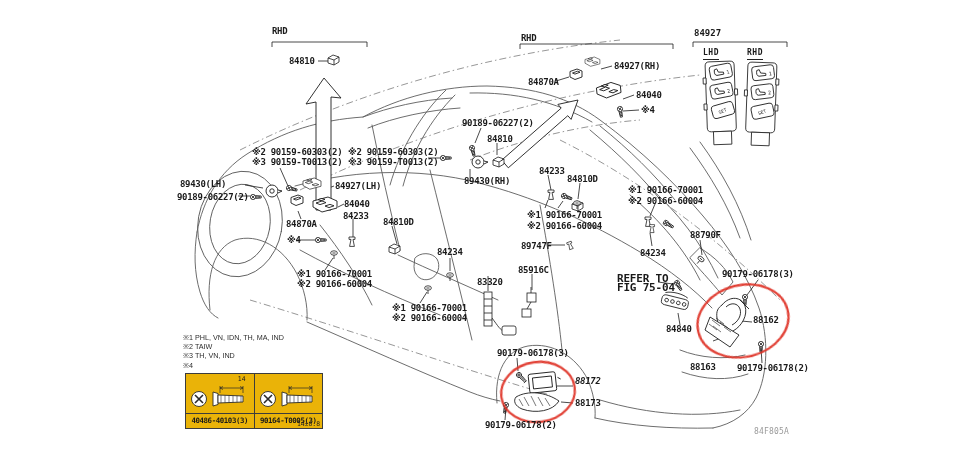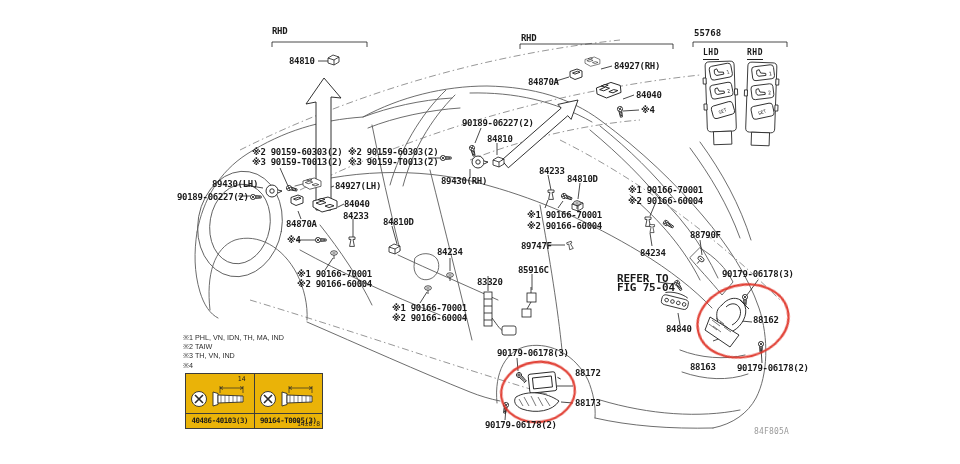--- a/index.html
+++ b/index.html
@@ -259,35 +259,35 @@
     </g>
   </svg>
 
   <div id="callouts">
       <div class="lbl" style="left: 272px; top: 26px;">RHD</div>
       <div class="lbl" style="left: 289px; top: 56px;">84810</div>
       <div class="lbl" style="left: 252px; top: 147px;">※2 90159-60303(2)</div>
       <div class="lbl" style="left: 252px; top: 157px;">※3 90159-T0013(2)</div>
       <div class="lbl" style="left: 348px; top: 147px;">※2 90159-60303(2)</div>
       <div class="lbl" style="left: 348px; top: 157px;">※3 90159-T0013(2)</div>
-      <div class="lbl" style="left: 212px; top: 179px; text-align: right;">89430(LH)</div>
+      <div class="lbl" style="left: 180px; top: 179px; text-align: right;">89430(LH)</div>
       <div class="lbl" style="left: 177px; top: 192px;">90189-06227(2)</div>
       <div class="lbl" style="left: 335px; top: 181px;">84927(LH)</div>
       <div class="lbl" style="left: 344px; top: 199px;">84040</div>
       <div class="lbl" style="left: 343px; top: 211px;">84233</div>
       <div class="lbl" style="left: 383px; top: 217px;">84810D</div>
       <div class="lbl" style="left: 286px; top: 219px;">84870A</div>
       <div class="lbl" style="left: 287px; top: 235px;">※4</div>
       <div class="lbl" style="left: 297px; top: 269px;">※1 90166-70001</div>
       <div class="lbl" style="left: 297px; top: 279px;">※2 90166-60004</div>
       <div class="lbl" style="left: 437px; top: 247px;">84234</div>
       <div class="lbl" style="left: 521px; top: 33px;">RHD</div>
       <div class="lbl" style="left: 462px; top: 118px;">90189-06227(2)</div>
       <div class="lbl" style="left: 487px; top: 134px;">84810</div>
-      <div class="lbl" style="left: 441px; top: 176px;">89430(RH)</div>
+      <div class="lbl" style="left: 464px; top: 176px;">89430(RH)</div>
       <div class="lbl" style="left: 539px; top: 166px;">84233</div>
       <div class="lbl" style="left: 567px; top: 174px;">84810D</div>
       <div class="lbl" style="left: 528px; top: 77px;">84870A</div>
       <div class="lbl" style="left: 614px; top: 61px;">84927(RH)</div>
       <div class="lbl" style="left: 636px; top: 90px;">84040</div>
       <div class="lbl" style="left: 641px; top: 105px;">※4</div>
       <div class="lbl" style="left: 527px; top: 210px;">※1 90166-70001</div>
       <div class="lbl" style="left: 527px; top: 221px;">※2 90166-60004</div>
       <div class="lbl" style="left: 628px; top: 185px;">※1 90166-70001</div>
       <div class="lbl" style="left: 628px; top: 196px;">※2 90166-60004</div>
@@ -297,28 +297,28 @@
       <div class="lbl" style="left: 518px; top: 265px;">85916C</div>
       <div class="lbl" style="left: 477px; top: 267px; margin-top: 10px;">83320</div>
       <div class="lbl note" style="left: 617px; top: 274px;">REFER TO</div>
       <div class="lbl note" style="left: 617px; top: 283px;">FIG 75-04</div>
       <div class="lbl" style="left: 722px; top: 269px;">90179-06178(3)</div>
       <div class="lbl" style="left: 753px; top: 315px;">88162</div>
       <div class="lbl" style="left: 666px; top: 324px;">84840</div>
       <div class="lbl" style="left: 690px; top: 334px; margin-top: 28px;">88163</div>
       <div class="lbl" style="left: 737px; top: 363px;">90179-06178(2)</div>
       <div class="lbl" style="left: 497px; top: 348px;">90179-06178(3)</div>
-      <div class="lbl" style="left: 575px; top: 368px;">88172</div>
+      <div class="lbl" style="left: 575px; top: 376px; font-style: italic;">88172</div>
       <div class="lbl" style="left: 575px; top: 398px;">88173</div>
       <div class="lbl" style="left: 485px; top: 420px;">90179-06178(2)</div>
       <div class="lbl" style="left: 392px; top: 303px;">※1 90166-70001</div>
       <div class="lbl" style="left: 392px; top: 313px;">※2 90166-60004</div>
     </div>
 
-  <div class="lbl panelhdr" style="left:694px;top:28px;">55768</div>
+  <div class="lbl panelhdr" style="left:694px;top:28px;">84927</div>
   <div class="lbl variant" style="left:703px;top:48px;">LHD</div>
   <div class="lbl variant" style="left:747px;top:48px;">RHD</div>
 
   <div class="legend">
     <div>※1 PHL, VN, IDN, TH, MA, IND</div>
     <div>※2 TAIW</div>
     <div>※3 TH, VN, IND</div>
     <div>※4</div>
   </div>
 

